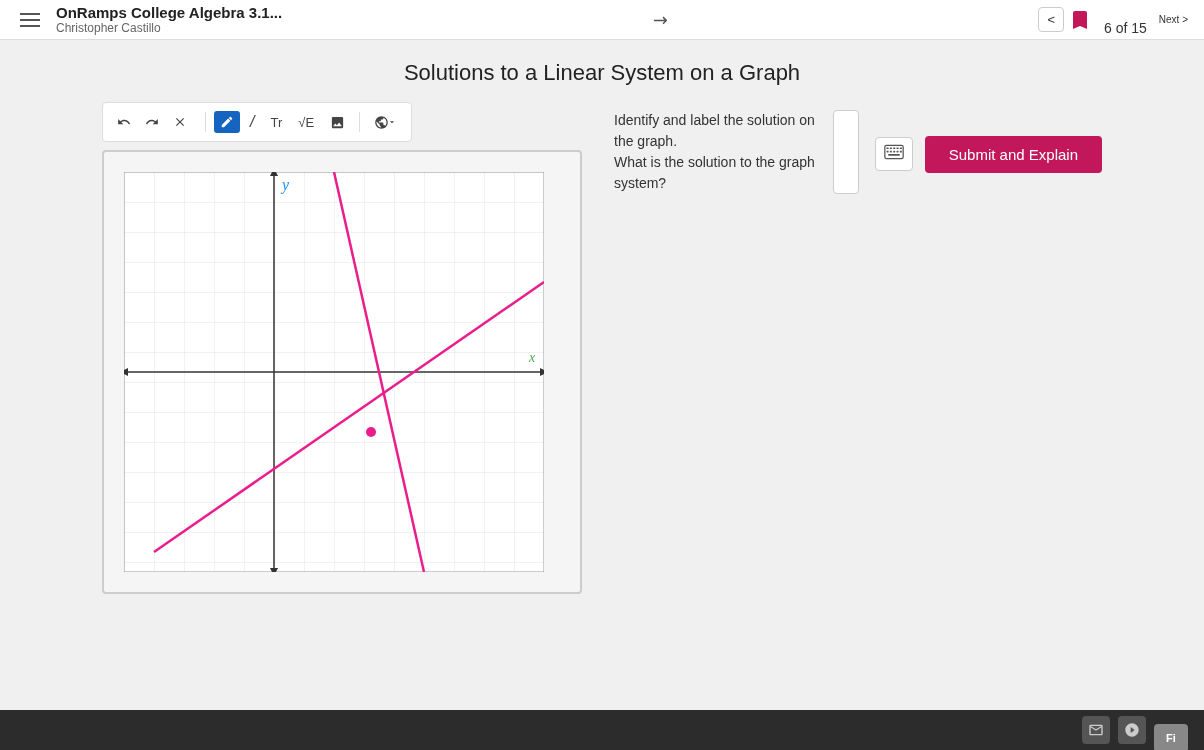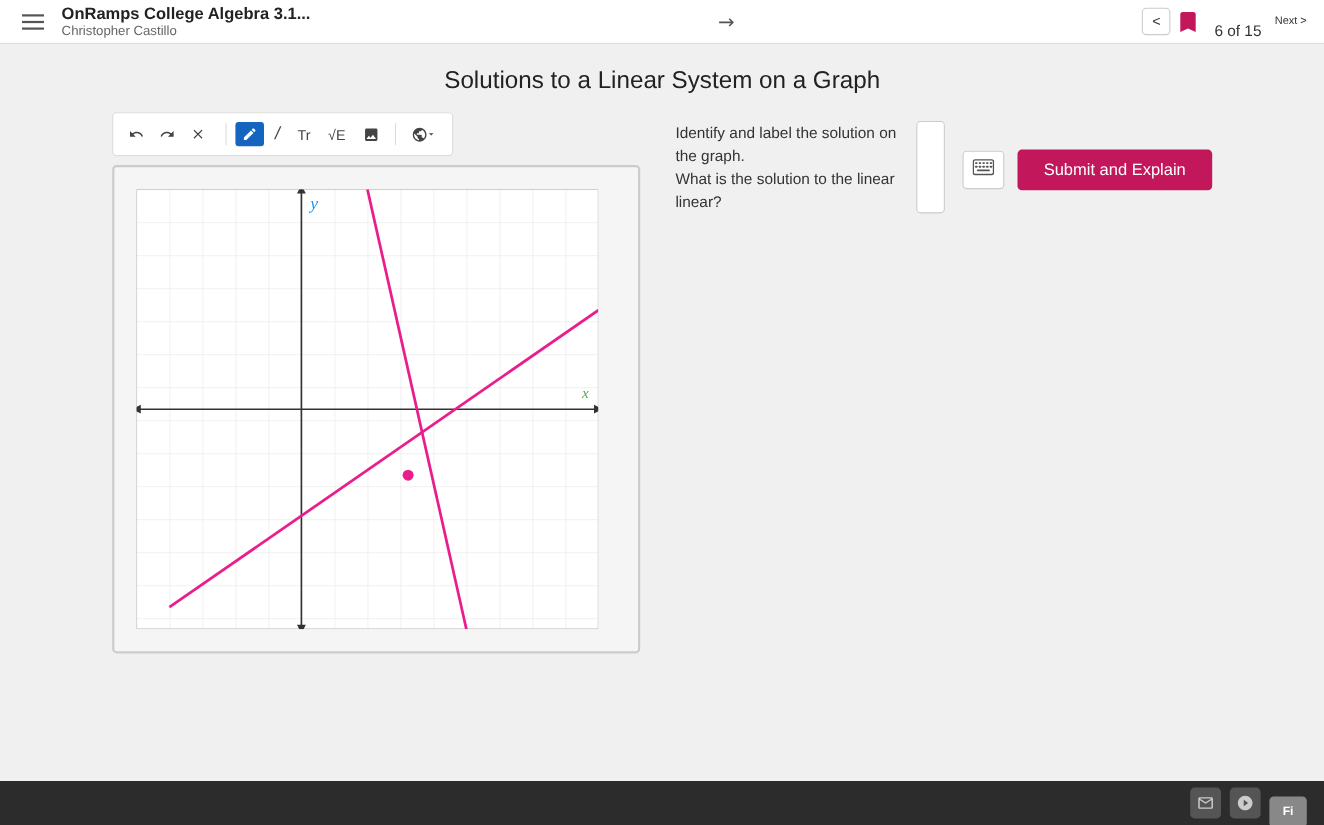--- a/index.html
+++ b/index.html
@@ -394,21 +394,21 @@
             <circle cx="247" cy="260" r="5" fill="#e91e8c"></circle>
 
           </svg>
         </div>
       </div>
     </div>
 
     <div class="right-panel">
       <div class="question-text">
         <p>Identify and label the solution on the graph.</p>
-        <p>What is the solution to the linear linear?</p>
+        <p>What is the solution to the graph system?</p>
       </div>
 
       <div class="answer-input" contenteditable="true" style="min-height: 42px; cursor: text;"></div>
 
       <div class="answer-row">
         <button class="keyboard-btn">
           <svg width="20" height="16" viewBox="0 0 24 18" fill="none" xmlns="http://www.w3.org/2000/svg">
             <rect x="1" y="1" width="22" height="16" rx="2" stroke="#555" stroke-width="1.5" fill="none"></rect>
             <rect x="3" y="3.5" width="2.5" height="2" rx="0.5" fill="#555"></rect>
             <rect x="7" y="3.5" width="2.5" height="2" rx="0.5" fill="#555"></rect>

